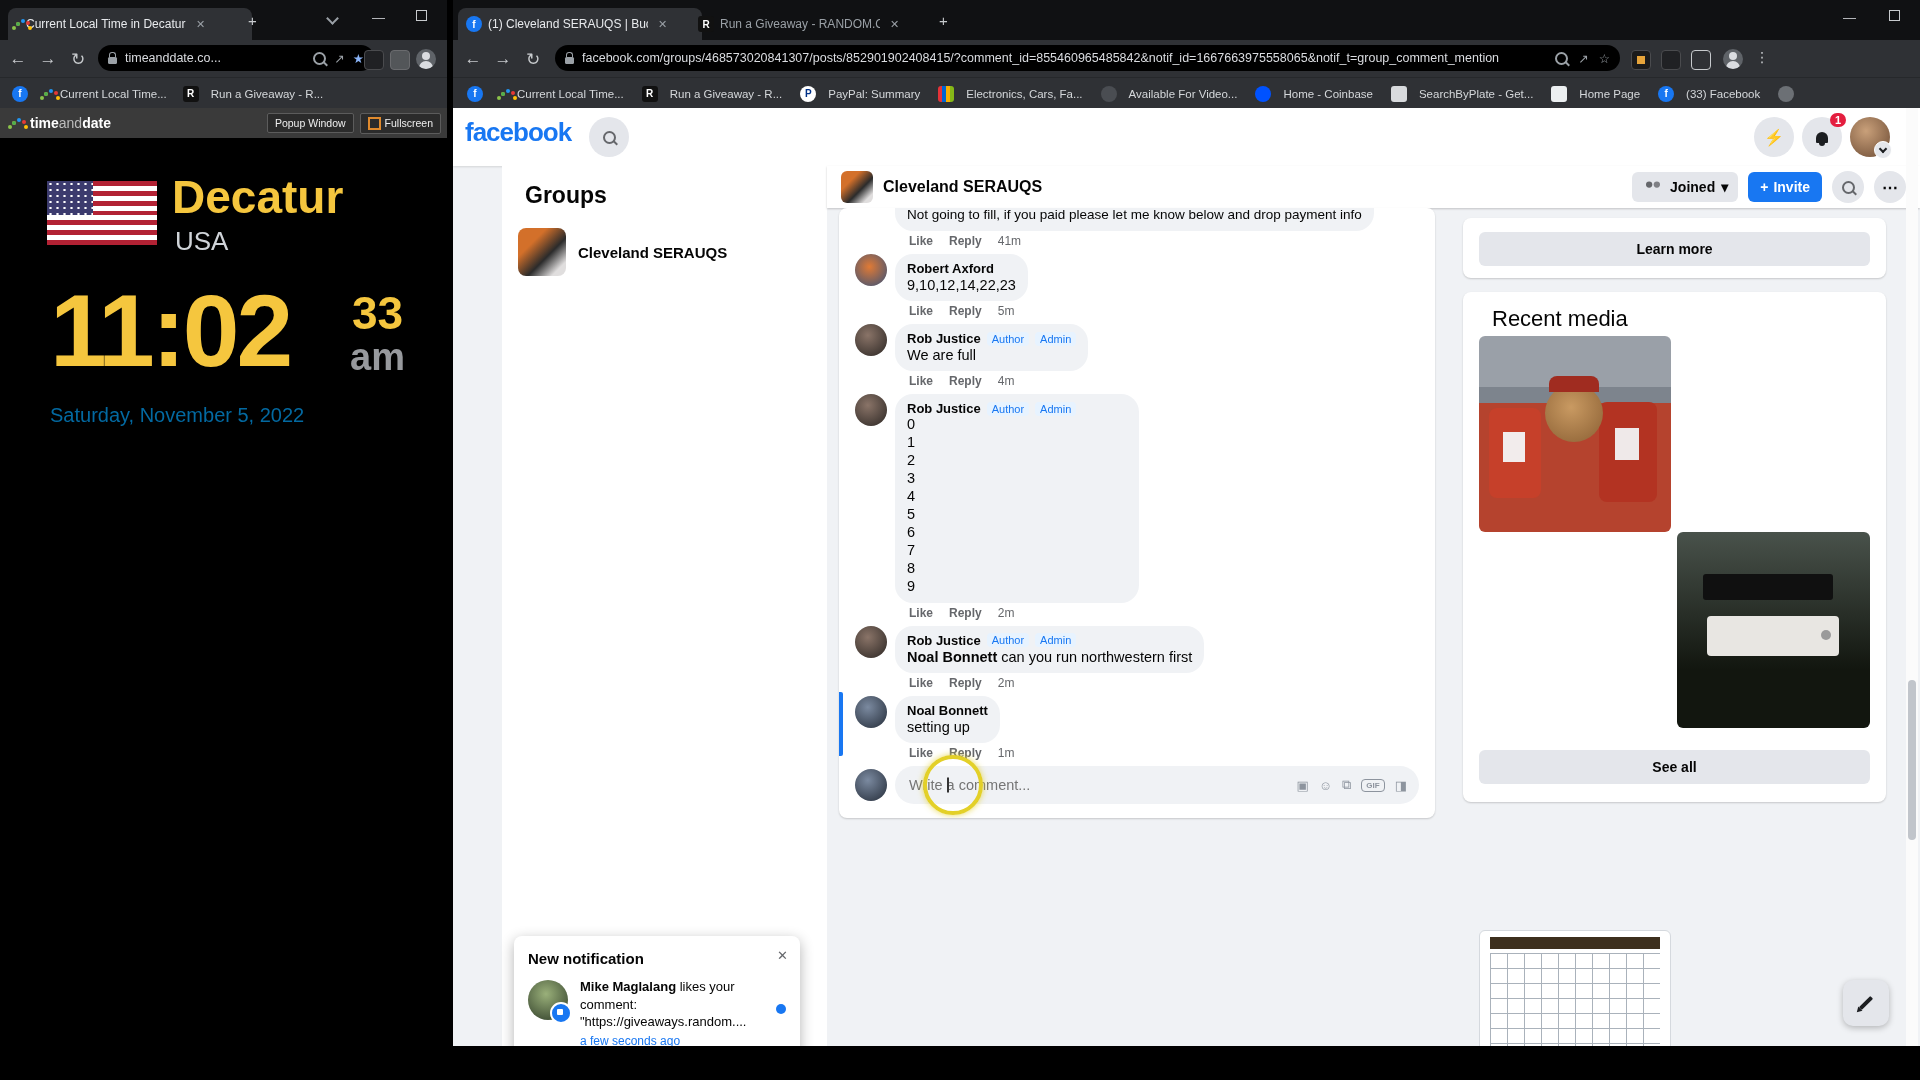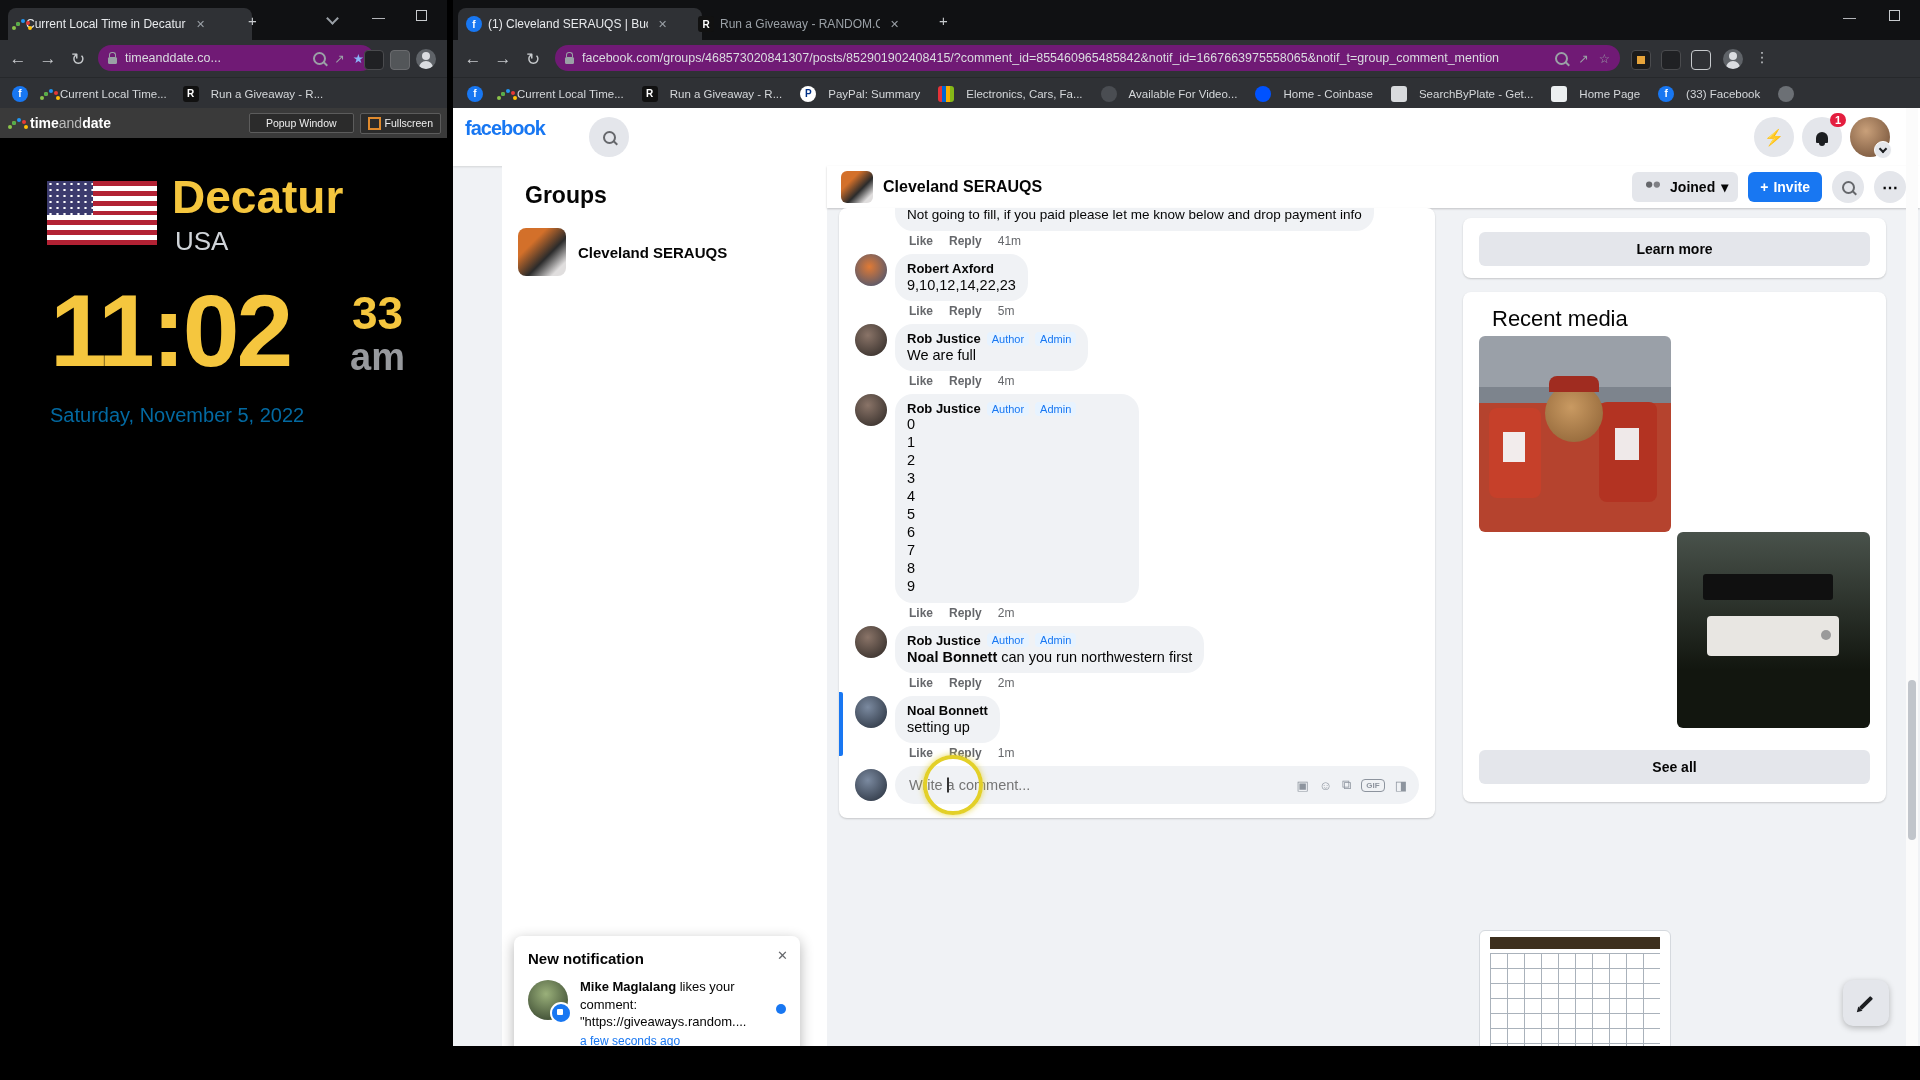--- a/index.html
+++ b/index.html
@@ -9,21 +9,21 @@
   
   .tabstrip{background:#101113}
   .tab{position:absolute;top:8px;height:32px;border-radius:8px 8px 0 0;display:flex;align-items:center;
     padding:0 8px;font-size:12px;color:#e8eaed;overflow:hidden;white-space:nowrap}
   .tab.active{background:#2f3135}
   .tab.inactive{color:#9aa0a6}
   .tab .t-title{overflow:hidden;white-space:nowrap;max-width:160px;margin:0 6px;flex:1}
   .tclose{color:#9aa0a6;font-size:11px;padding:2px 4px;border-radius:50%}
   .toolbar{background:#2f3135}
   .navg{color:#c7cacd;font-size:17px;width:28px;text-align:center}
-  .omni{position:absolute;background:#701a75;border-radius:13px;height:26px;display:flex;align-items:center;
+  .omni{position:absolute;background:#000000;border-radius:13px;height:26px;display:flex;align-items:center;
     color:#e8eaed;font-size:12.5px;padding:0 10px;overflow:hidden}
   .omni .u{overflow:hidden;white-space:nowrap;text-overflow:ellipsis;flex:1;margin:0 8px;color:#dadce0}
   .bkbar{background:#2f3135;border-top:1px solid #26282b}
   .bk{display:flex;align-items:center;gap:12px;color:#d5d8db;font-size:11.5px;white-space:nowrap}
   .fav{width:16px;height:16px;border-radius:50%;display:flex;align-items:center;justify-content:center;
     font-size:10px;font-weight:bold;color:#fff;flex:none}
   .fav.sq{border-radius:3px}
   .mag{width:9px;height:9px;border:2px solid #9aa0a6;border-radius:50%;position:relative;flex:none}
   .mag::after{content:"";position:absolute;width:5px;height:2px;background:#9aa0a6;transform:rotate(45deg);right:-4px;bottom:-2px}
   .mag.dark{border-color:#65676b}.mag.dark::after{background:#65676b}
@@ -141,21 +141,21 @@
           <span>Run a Giveaway - R...</span>
         </span>
     </div>
   </div>
 
   <div class="abs" style="left:0;top:108px;width:447px;height:938px;background:#000">
     <div class="abs flex" style="left:0;top:0;width:447px;height:30px;background:#3a3a3a">
       <span class="td-dot" style="margin-left:12px"></span>
       <span style="margin-left:14px;font-size:14px;color:#fff"><b>time</b><span style="color:#bdbdbd">and</span><b>date</b></span>
       <span style="flex:1"></span>
-      <span style="font-size:10.5px;color:#eee;background:#2b2b2b;border:1px solid #5c5c5c;padding:3px 16px;border-radius:2px;margin-right:6px">Popup Window</span>
+      <span style="font-size:10.5px;color:#eee;background:#2b2b2b;border:1px solid #5c5c5c;padding:3px 7px;border-radius:2px;margin-right:6px">Popup Window</span>
       <span class="flex" style="font-size:10.5px;color:#eee;background:#2b2b2b;border:1px solid #5c5c5c;padding:3px 7px;border-radius:2px;margin-right:6px;gap:4px">
           <span style="width:9px;height:9px;border:2px solid #e08a2d"></span>
           <span>Fullscreen</span>
         </span>
     </div>
     <div class="abs flag" style="left:47px;top:73px;width:110px;height:64px"></div>
     <div class="abs" style="left:172px;top:62px;font-size:46px;font-weight:bold;color:#f5c63e">Decatur</div>
     <div class="abs" style="left:175px;top:118px;font-size:26px;color:#cfd3d8">USA</div>
     <div class="abs" style="left:50px;top:165px;font-size:102px;font-weight:bold;color:#f5c63e;letter-spacing:-3px">11:02</div>
     <div class="abs" style="left:352px;top:178px;font-size:46px;font-weight:bold;color:#f5c63e">33</div>
@@ -238,21 +238,21 @@
           <span class="fav" style="background:#1877f2">f</span>
           <span>(33) Facebook</span>
         </span>
       <span class="fav" style="background:#6c7075"></span>
     </div>
   </div>
 
   <div class="abs fbpage" style="left:0;top:108px;width:1467px;height:938px;overflow:hidden">
 
     <div class="abs" style="left:0;top:0;width:1467px;height:58px;background:#fff;box-shadow:0 1px 2px rgba(0,0,0,.12)">
-      <div class="abs" style="left:12px;top:9px;font-size:20px;font-weight:bold;color:#1877f2;letter-spacing:-1px">facebook</div>
+      <div class="abs" style="left:12px;top:9px;font-size:26px;font-weight:bold;color:#1877f2;letter-spacing:-1px">facebook</div>
       <div class="abs circlebtn" style="left:136px;top:9px;width:40px;height:40px">
           <span class="mag dark"></span>
         </div>
       <div class="abs circlebtn" style="left:1301px;top:9px;width:40px;height:40px">
           <span style="color:#1c1e21;font-size:16px">⚡</span>
         </div>
       <div class="abs circlebtn" style="left:1349px;top:9px;width:40px;height:40px">
         <span class="bellic"></span>
         <span class="abs" style="right:-4px;top:-4px;background:#e41e3f;color:#fff;font-size:11px;font-weight:bold;border-radius:9px;padding:1px 5px">1</span>
       </div>

